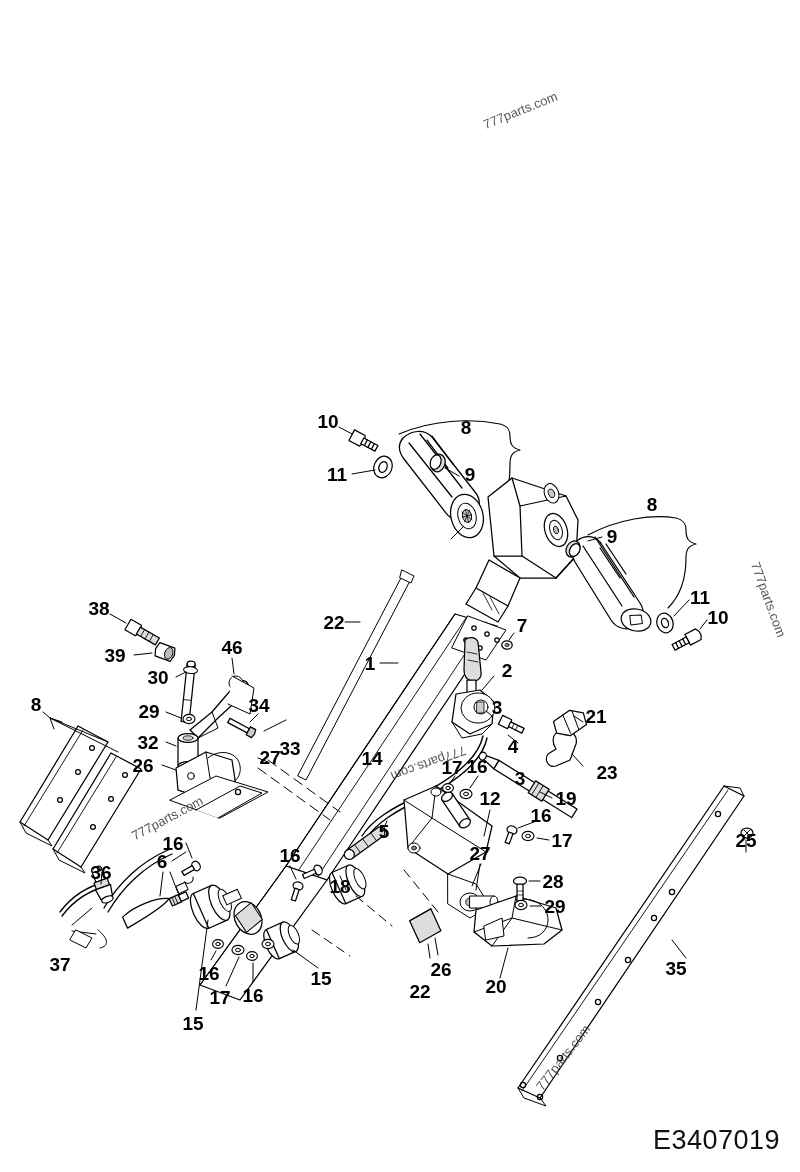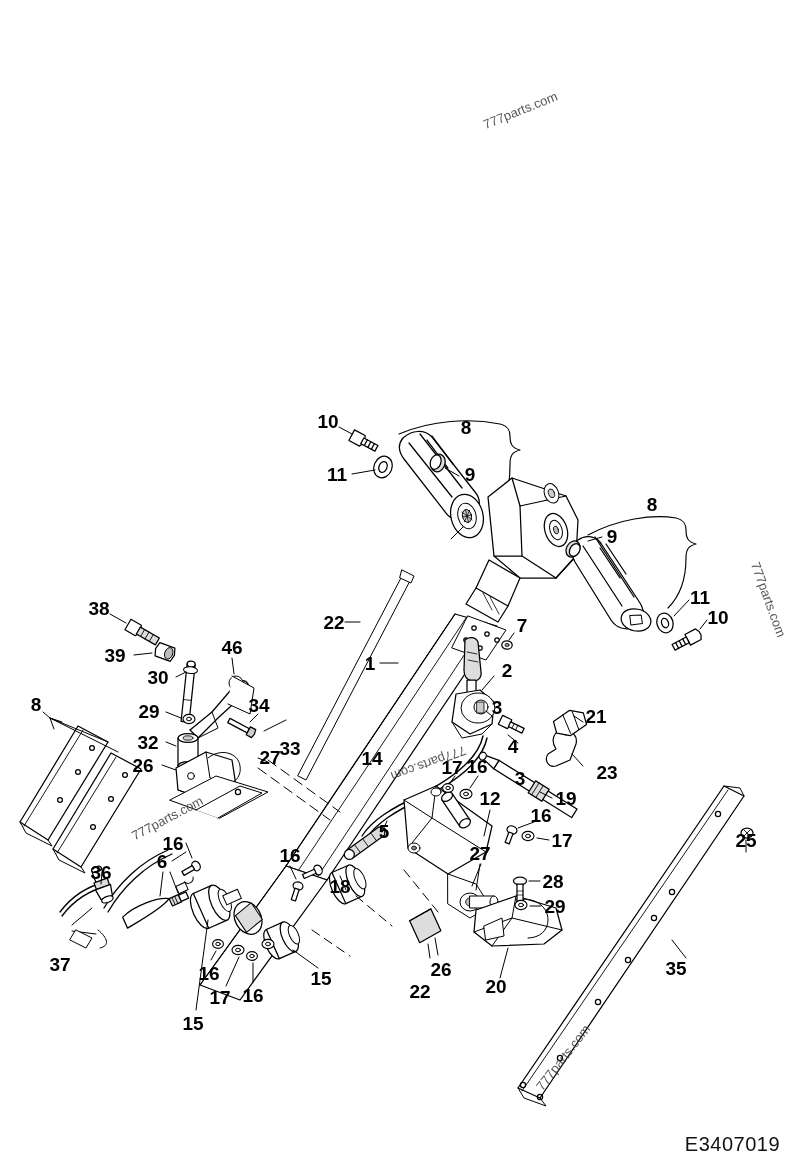--- a/index.html
+++ b/index.html
@@ -6,21 +6,21 @@
   body{width:800px;height:1172px;position:relative;overflow:hidden;
        font-family:"Liberation Sans",sans-serif;color:#000;}
   #sheet{position:absolute;inset:0;width:800px;height:1172px;background:#fff;}
   #art{position:absolute;inset:0;}
   .callout{position:absolute;font-family:"Liberation Sans",sans-serif;
            font-weight:bold;font-size:19px;line-height:19px;color:#000;
            white-space:nowrap;transform:translate(-50%,-50%);letter-spacing:0px;}
   .wm{position:absolute;font-family:"Liberation Sans",sans-serif;
       font-size:13px;color:#3a3a3a;white-space:nowrap;
       transform-origin:left top;opacity:.85;}
-  #partno{position:absolute;right:20px;bottom:16px;font-size:20px;
+  #partno{position:absolute;right:20px;bottom:16px;font-size:27px;
           font-family:"Liberation Sans",sans-serif;color:#111;letter-spacing:.5px;}
 </style>
 </head>
 <body>
 
 <div id="sheet">
 
   <svg id="art" viewBox="0 0 800 1172" width="800" height="1172" xmlns="http://www.w3.org/2000/svg">
     <defs>
       <g id="boltSm">

